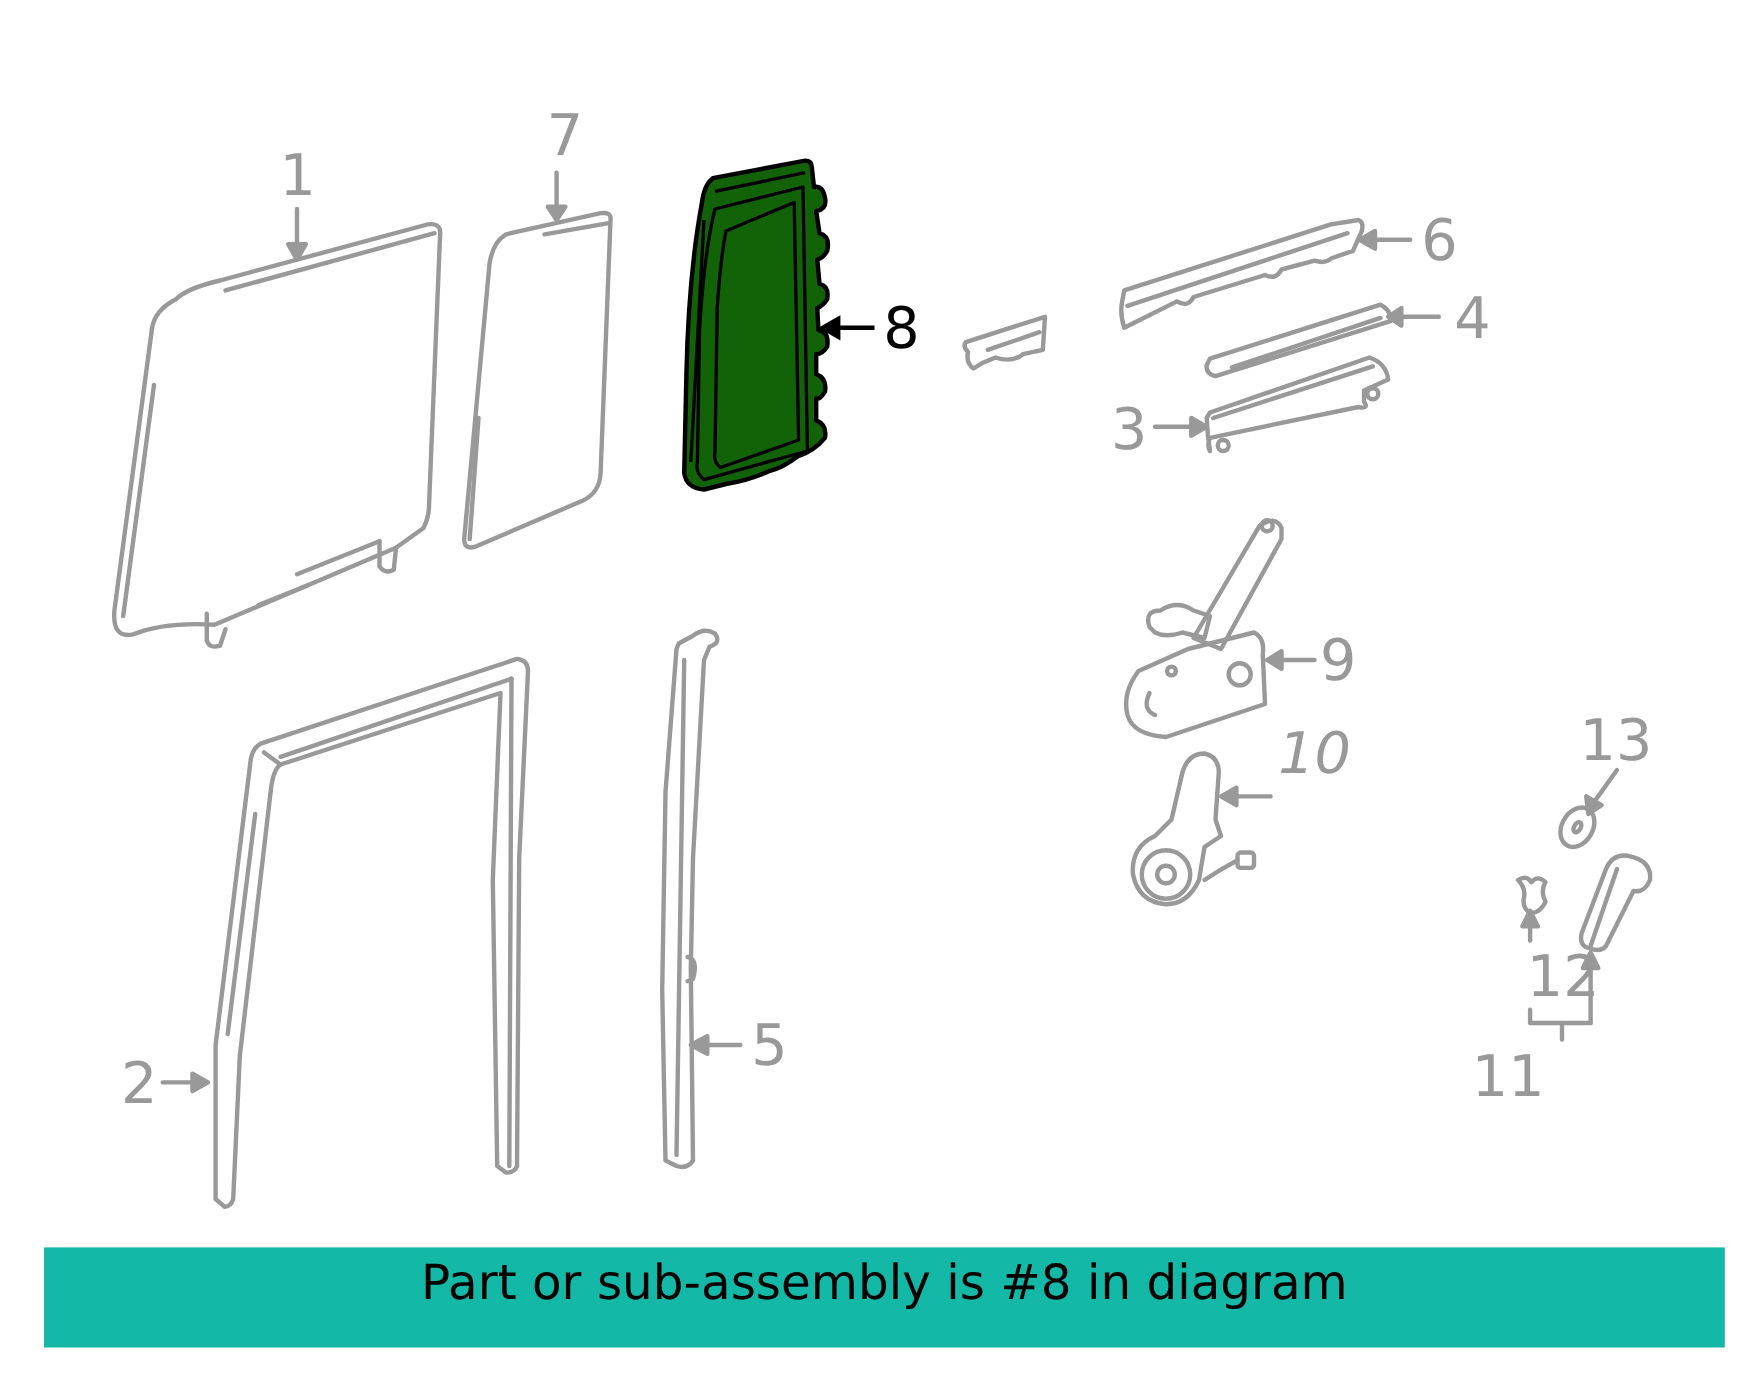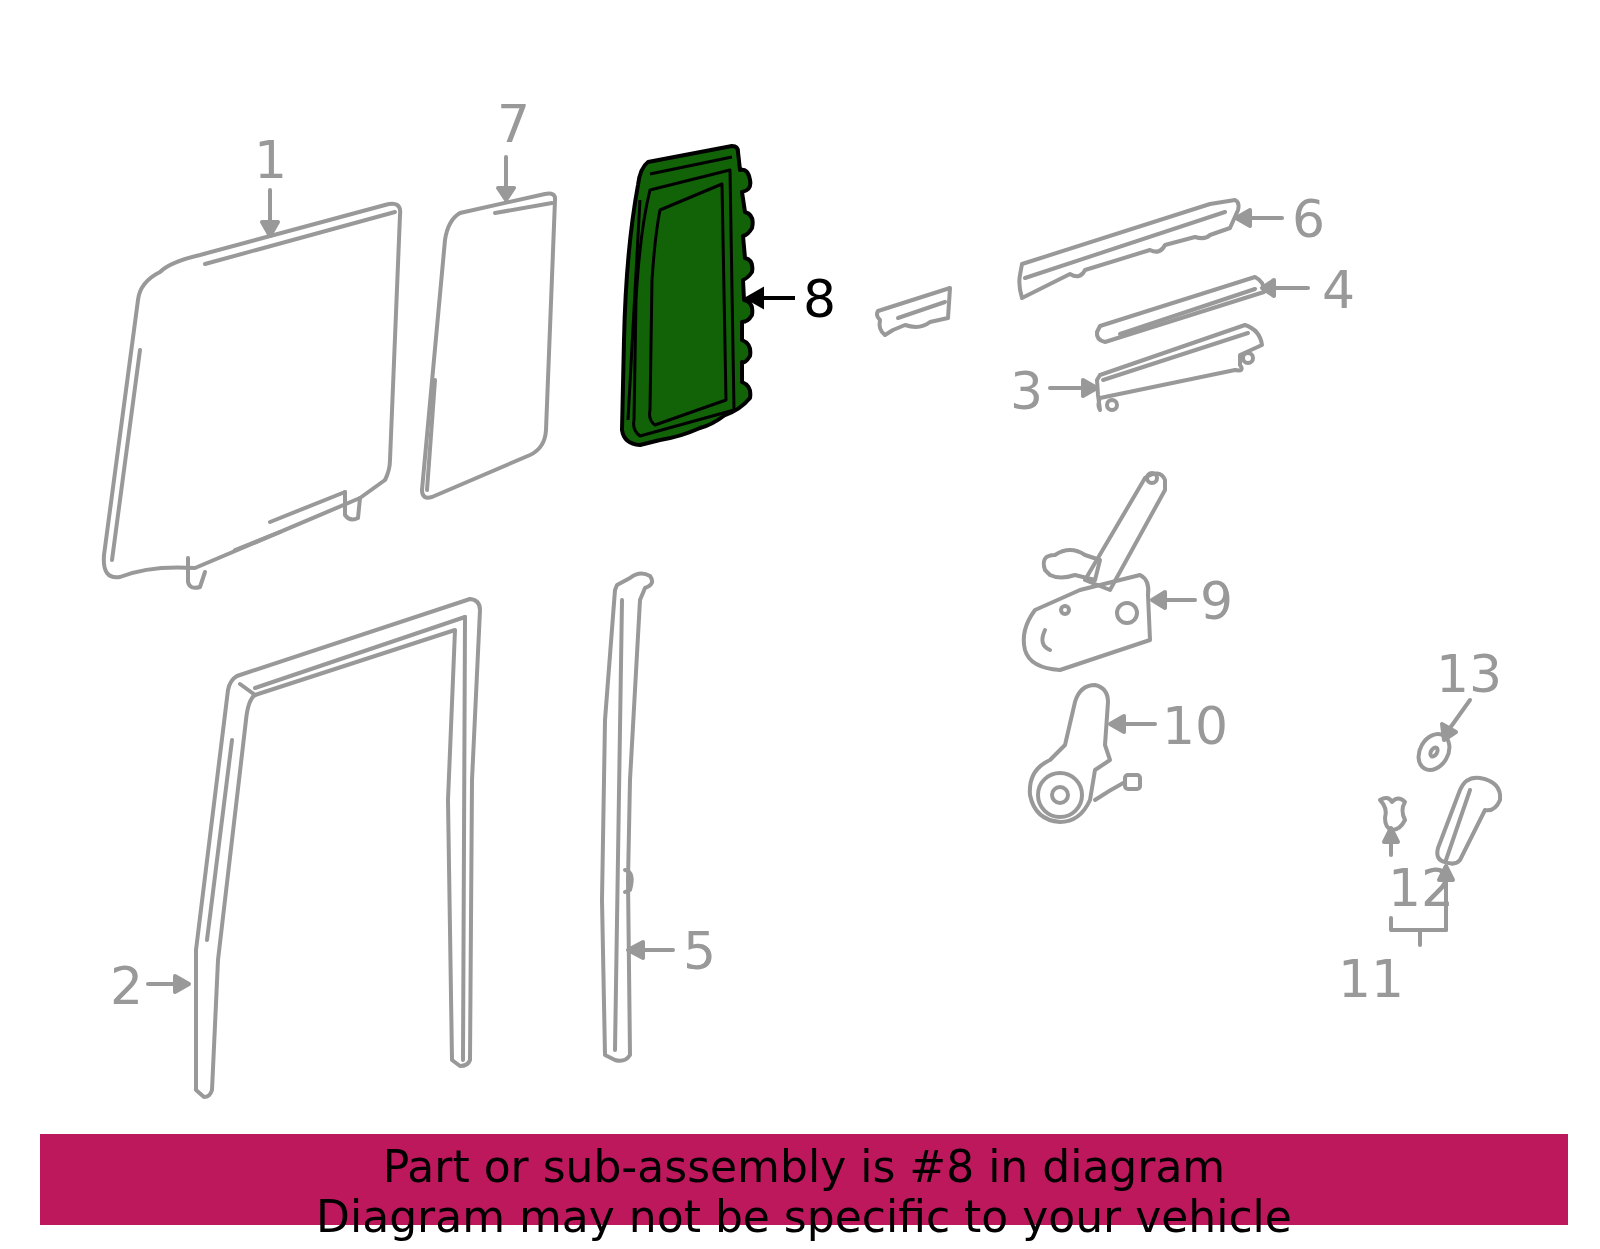--- a/index.html
+++ b/index.html
@@ -1,20 +1,20 @@
 <!DOCTYPE html>
 <html><head>
 <meta charset="utf-8">
 <style>
   html, body { margin: 0; padding: 0; background: #ffffff; }
   body { width: 1600px; height: 1249px; position: relative; overflow: hidden; font-family: "DejaVu Sans", sans-serif; }
   #diagram { position: absolute; left: 0; top: 0; width: 1600px; height: 1249px; }
   .callout { position: absolute; font-family: "DejaVu Sans", sans-serif; font-size: 52px; line-height: 1; color: #999999; }
   .callout.active { color: #000000; }
-  .banner { position: absolute; left: 40px; top: 1134px; width: 1528px; height: 91px; background: #be185d; text-align: center; color: #000000; font-family: "DejaVu Sans", sans-serif; font-size: 44px; line-height: 50px; padding-top: 8px; box-sizing: border-box; }
+  .banner { position: absolute; left: 40px; top: 1134px; width: 1528px; height: 91px; background: #14b8a6; text-align: center; color: #000000; font-family: "DejaVu Sans", sans-serif; font-size: 44px; line-height: 50px; padding-top: 8px; box-sizing: border-box; }
   .banner div { white-space: nowrap; }
 </style>
 </head>
 <body>
 
 <svg id="diagram" viewBox="0 0 1600 1249" xmlns="http://www.w3.org/2000/svg">
   <g fill="none" stroke="#999999" stroke-width="4" stroke-linejoin="round" stroke-linecap="round">
 
     <g>
       <path d="M160,272 Q140,282 138,300 L104,555 Q102,580 120,577 Q150,565 195,568 L360,498 L385,480 Q390,470 390,460 L400,215 Q402,200 385,205 L200,255 Q170,262 160,272 Z"></path>
@@ -165,21 +165,20 @@
 
 <div class="callout" style="left:254px;top:134px;">1</div>
 <div class="callout" style="left:110px;top:960px;">2</div>
 <div class="callout" style="left:1010px;top:365px;">3</div>
 <div class="callout" style="left:1322px;top:264px;">4</div>
 <div class="callout" style="left:683px;top:925px;">5</div>
 <div class="callout" style="left:1292px;top:193px;">6</div>
 <div class="callout" style="left:497px;top:98px;">7</div>
 <div class="callout active" style="left:803px;top:273px;">8</div>
 <div class="callout" style="left:1200px;top:575px;">9</div>
-<div class="callout" style="left:1162px;top:700px;">10</div>
+<div class="callout" style="left:1162px;top:660px;font-style:italic;">10</div>
 <div class="callout" style="left:1338px;top:953px;">11</div>
 <div class="callout" style="left:1388px;top:862px;">12</div>
 <div class="callout" style="left:1436px;top:648px;">13</div>
 
 <div class="banner">
   <div>Part or sub-assembly is #8 in diagram</div>
-  <div>Diagram may not be specific to your vehicle</div>
 </div>
 
 </body></html>

